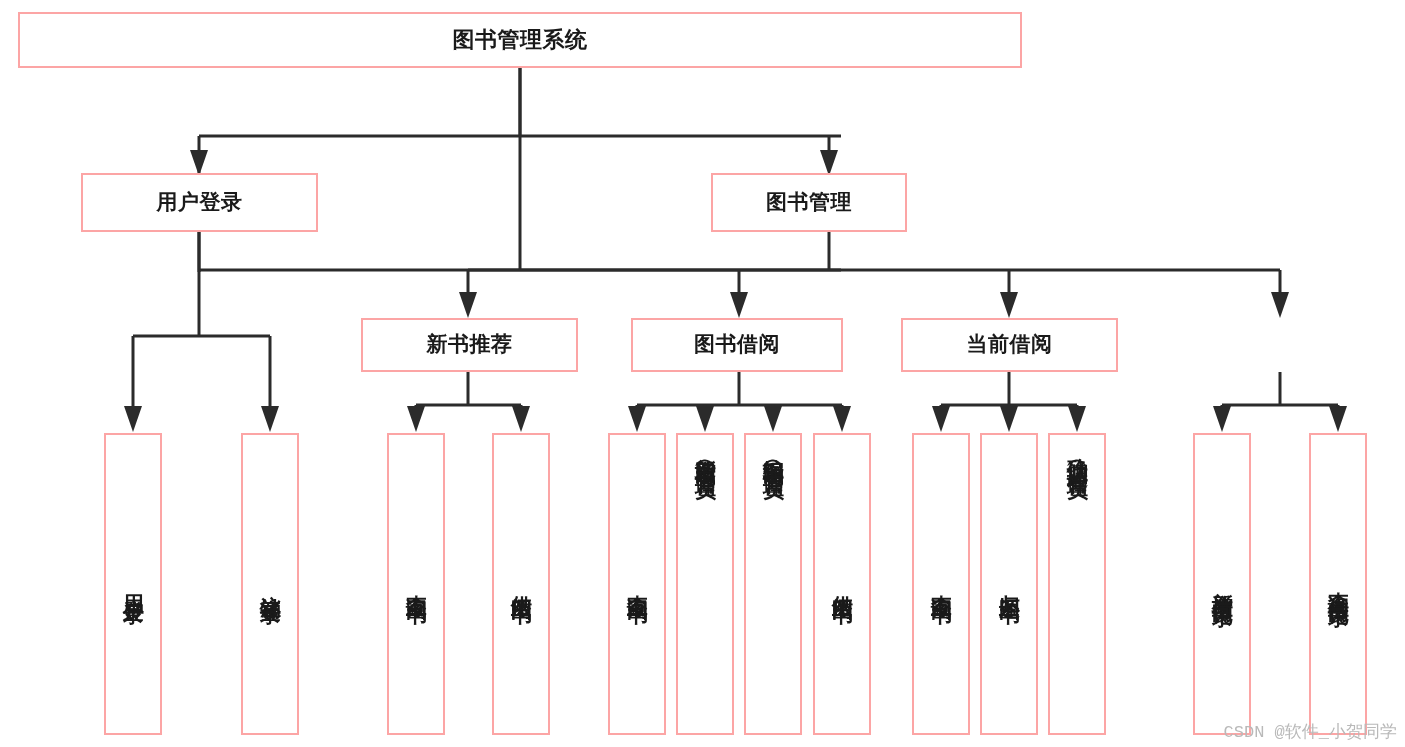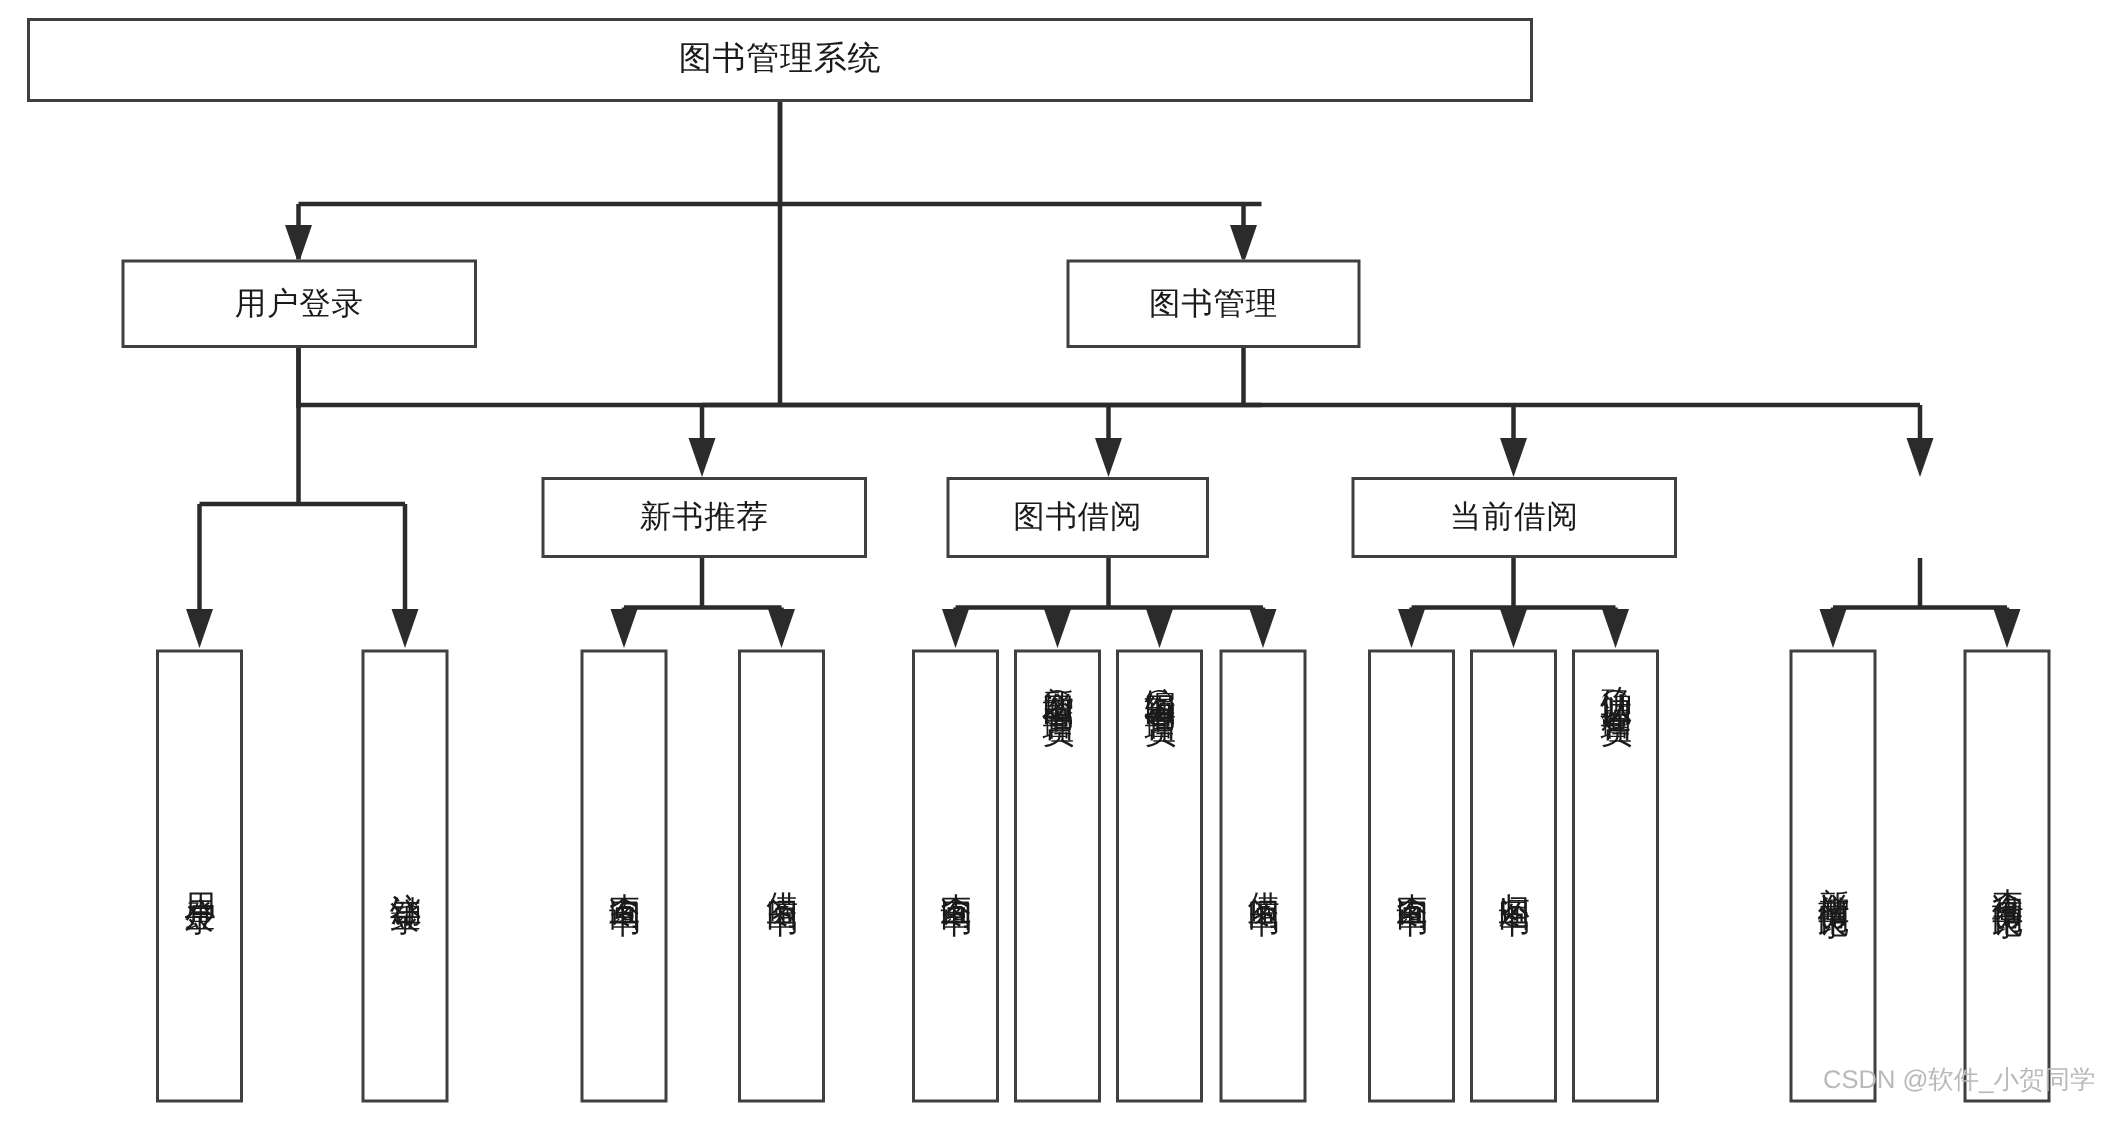--- a/index.html
+++ b/index.html
@@ -22,25 +22,26 @@
     position: absolute;
     left: 0;
     top: 0;
     width: 1405px;
     height: 747px;
   }
   .node {
     position: absolute;
     box-sizing: border-box;
     background: #ffffff;
-    border: 2px solid #404040;
+    border: 2px solid #fca5a5;
     display: flex;
     align-items: center;
     justify-content: center;
     z-index: 2;
+    font-weight: bold;
   }
   .node-label {
     color: #1a1a1a;
     text-align: center;
     line-height: 1.12;
     letter-spacing: 0.5px;
   }
   .node.horizontal .node-label {
     font-size: 21px;
   }
@@ -60,26 +61,26 @@
     line-height: 1;
     white-space: nowrap;
   }
   .node.vertical.centered {
     align-items: center;
     padding-top: 0;
   }
   #watermark {
     position: absolute;
     right: 8px;
-    bottom: 16px;
+    bottom: 4px;
     font-size: 17px;
     color: #b9b9b9;
     z-index: 5;
     white-space: nowrap;
-    font-family: Liberation Sans, sans-serif;
+    font-family: Liberation Mono, monospace;
   }
 </style>
 </head>
 <body>
 
 <div id="diagram-canvas">
 
   <svg id="edge-layer" viewBox="0 0 1405 747" xmlns="http://www.w3.org/2000/svg">
     <defs>
       <marker id="arrowhead" markerWidth="10" markerHeight="12" refX="3" refY="6" orient="auto" markerUnits="userSpaceOnUse">
@@ -183,21 +184,21 @@
   </div>
 
   <div class="node horizontal" style="left:711px; top:173px; width:196px; height:59px;">
     <span class="node-label">图书管理</span>
   </div>
 
   <div class="node horizontal" style="left:361px; top:318px; width:217px; height:54px;">
     <span class="node-label">新书推荐</span>
   </div>
 
-  <div class="node horizontal" style="left:631px; top:318px; width:175px; height:54px;">
+  <div class="node horizontal" style="left:631px; top:318px; width:212px; height:54px;">
     <span class="node-label">图书借阅</span>
   </div>
 
   <div class="node horizontal" style="left:901px; top:318px; width:217px; height:54px;align-items:center;">
     <span class="node-label">当前借阅</span>
   </div>
 
 
   <div class="node vertical centered" style="left:104px; top:433px; width:58px; height:302px;">
     <span class="node-label">用户登录</span>

